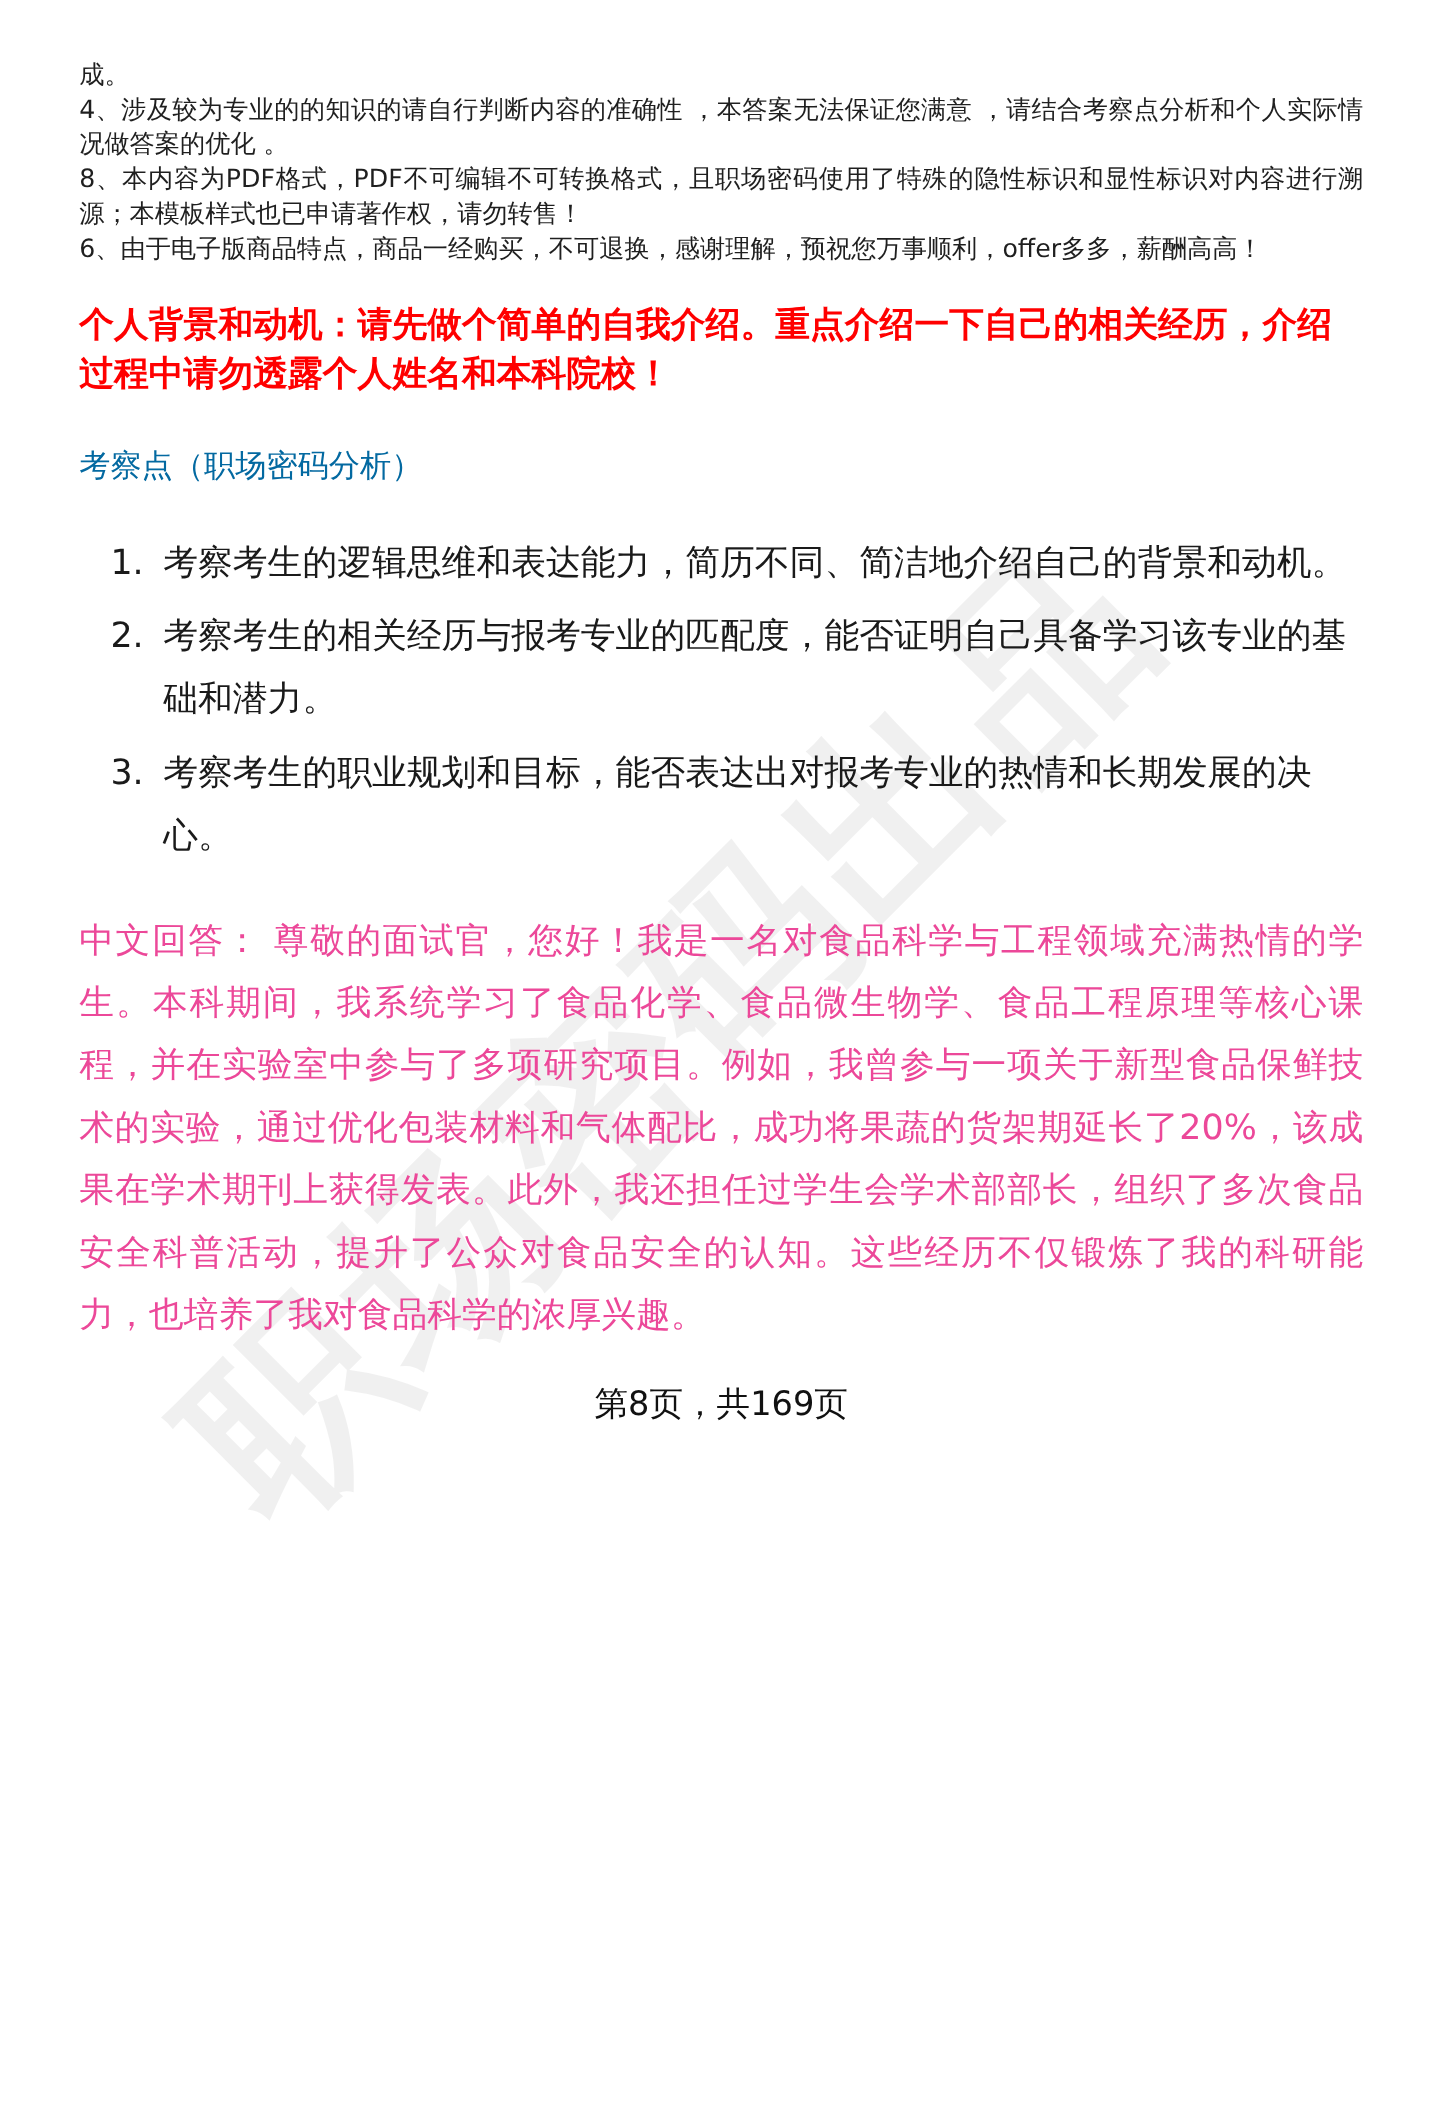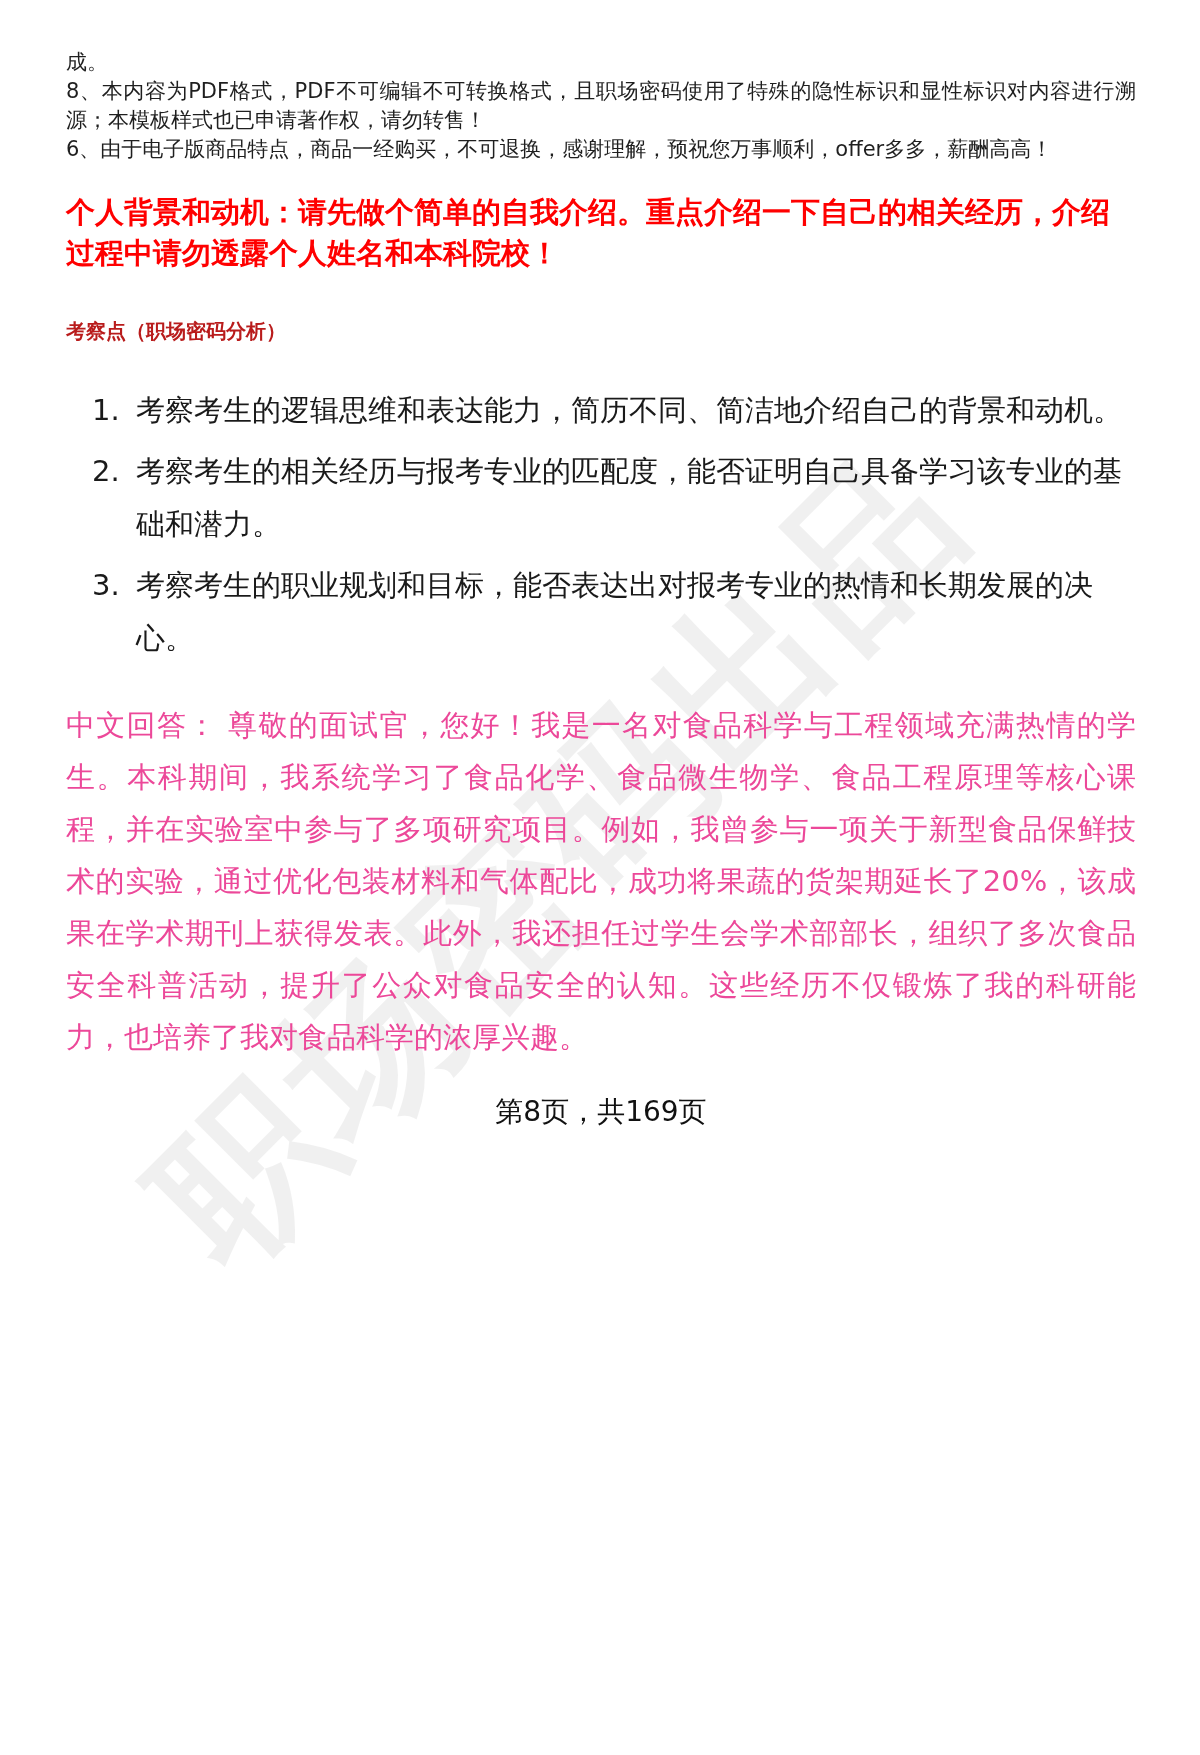--- a/index.html
+++ b/index.html
@@ -45,24 +45,24 @@
   }
   .question-title {
     margin: 28px 0 0 0;
     font-size: 29px;
     line-height: 41px;
     font-weight: 700;
     color: #ff0000;
   }
   .section-heading {
     margin: 38px 0 0 0;
-    font-size: 20px;
+    font-size: 26px;
     line-height: 38px;
-    font-weight: 700;
-    color: #b91c1c;
+    font-weight: 400;
+    color: #0369a1;
   }
   .points {
     margin-top: 34px;
     font-size: 29px;
     line-height: 53px;
     color: #1a1a1a;
   }
   .point {
     display: flex;
     padding-left: 26px;
@@ -93,20 +93,21 @@
 </head>
 <body>
 
 <div class="page">
 
   <div class="watermark">职场密码出品</div>
 
   <div class="content">
 
     <p class="note">成。</p>
+    <p class="note">4、涉及较为专业的的知识的请自行判断内容的准确性 ，本答案无法保证您满意 ，请结合考察点分析和个人实际情况做答案的优化 。</p>
     <p class="note">8、本内容为PDF格式，PDF不可编辑不可转换格式，且职场密码使用了特殊的隐性标识和显性标识对内容进行溯源；本模板样式也已申请著作权，请勿转售！</p>
     <p class="note">6、由于电子版商品特点，商品一经购买，不可退换，感谢理解，预祝您万事顺利，offer多多，薪酬高高！</p>
 
     <h2 class="question-title">个人背景和动机：请先做个简单的自我介绍。重点介绍一下自己的相关经历，介绍过程中请勿透露个人姓名和本科院校！</h2>
 
     <h3 class="section-heading">考察点（职场密码分析）</h3>
 
     <div class="points">
       <div class="point">
         <span class="point-num">1.</span>

